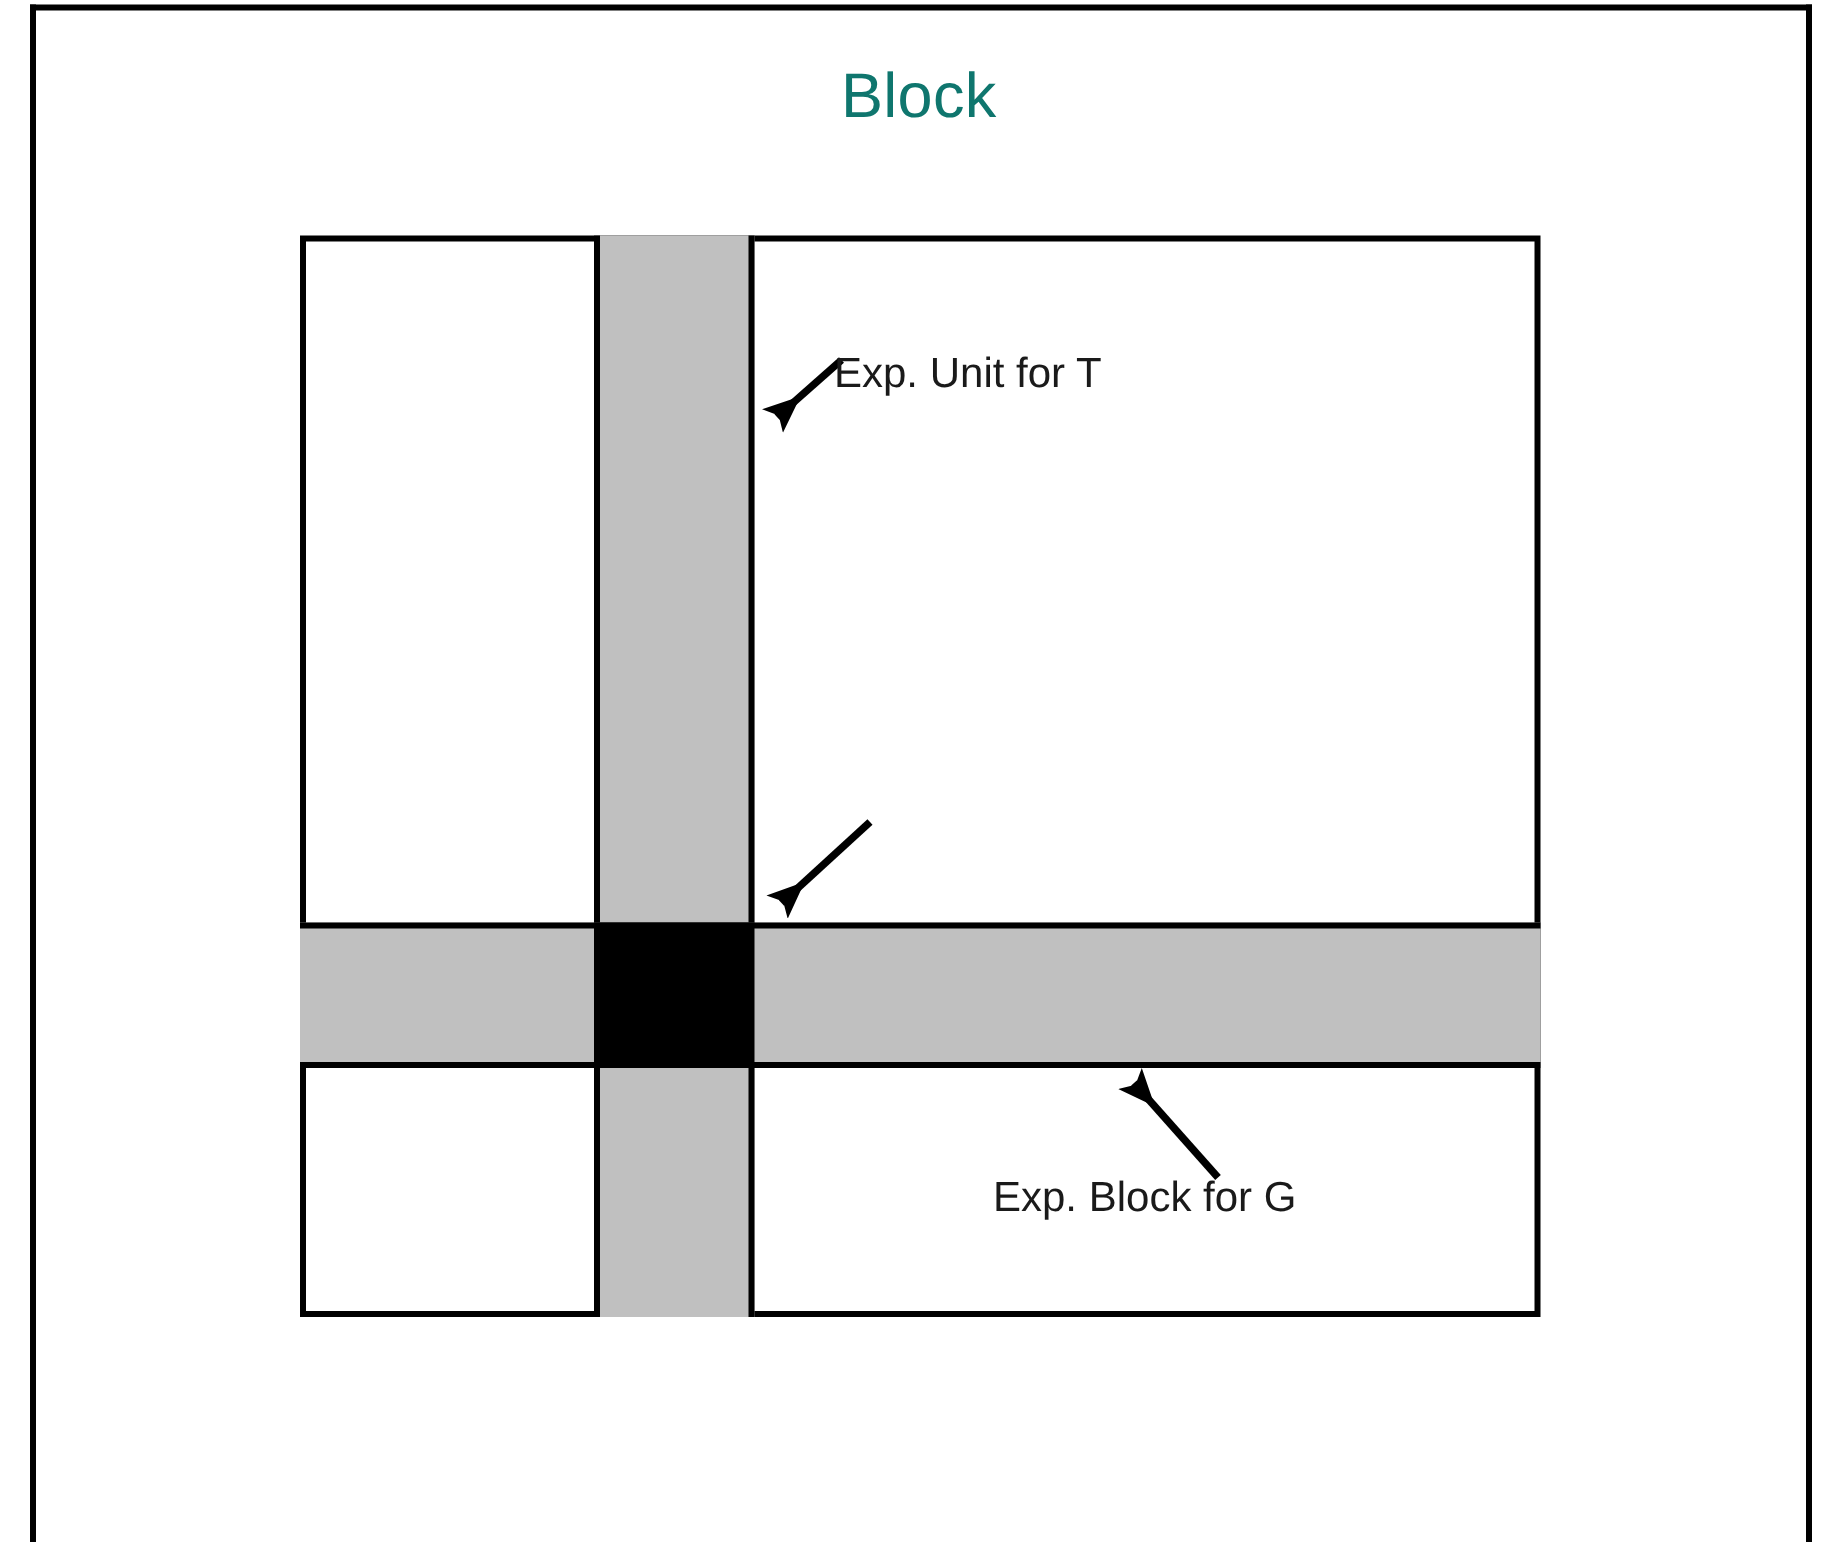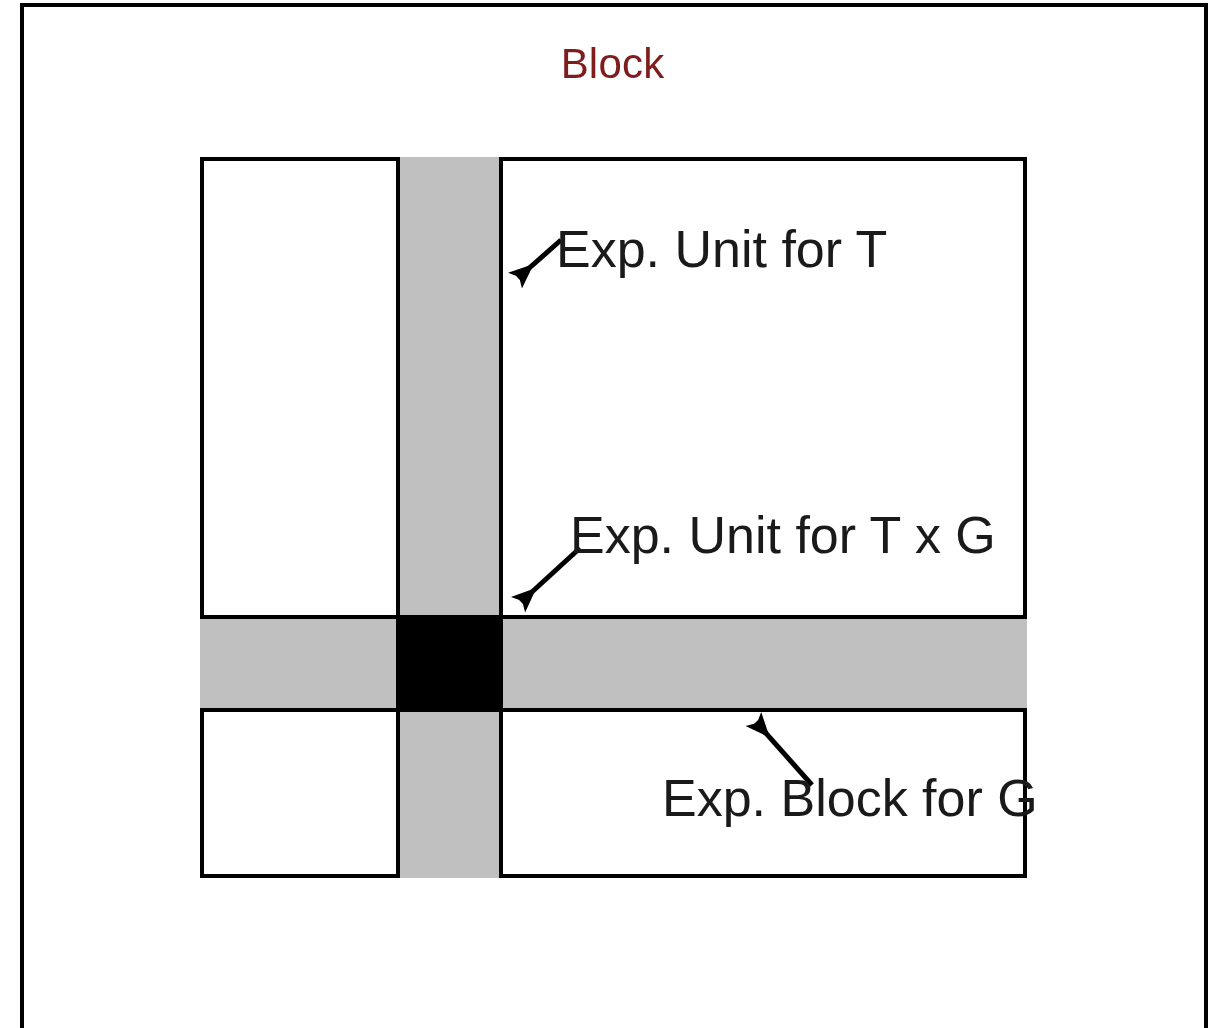--- a/index.html
+++ b/index.html
@@ -36,21 +36,21 @@
   }
 
   #block-title {
     position: absolute;
     left: 0;
     top: 38px;
     width: 1225px;
     text-align: center;
     font-size: 42px;
     line-height: 52px;
-    color: #7f1d1d;
+    color: #0f766e;
     letter-spacing: 0.2px;
   }
 
   
   #block-rect {
     position: absolute;
     left: 200px;
     top: 157px;
     width: 827px;
     height: 721px;
@@ -90,21 +90,21 @@
     position: absolute;
     left: 396px;
     top: 615px;
     width: 107px;
     height: 97px;
     background: #000000;
   }
 
   .callout-label {
     position: absolute;
-    font-size: 52px;
+    font-size: 28px;
     line-height: 46px;
     white-space: nowrap;
     color: #1a1a1a;
   }
   #label-t        { left: 556px; top: 226px; }
   #label-txg      { left: 570px; top: 512px; }
   #label-g        { left: 662px; top: 775px; }
 
   .callout-arrow {
     position: absolute;
@@ -142,21 +142,20 @@
   <div id="label-t" class="callout-label">Exp. Unit for T</div>
 
   <svg id="arrow-txg" class="callout-arrow" viewBox="0 0 90 76">
     <defs>
       <marker id="head-dl-b" markerWidth="5" markerHeight="5" refX="4.2" refY="2.5" orient="auto">
         <path d="M0,2.5 L5,0.4 L3.9,2.5 L5,4.6 Z" fill="#000000"></path>
       </marker>
     </defs>
     <line x1="75" y1="8" x2="16" y2="62" stroke="#000000" stroke-width="5" marker-end="url(#head-dl-b)"></line>
   </svg>
-  <div id="label-txg" class="callout-label">Exp. Unit for T x G</div>
 
   <svg id="arrow-g" class="callout-arrow" viewBox="0 0 90 86">
     <defs>
       <marker id="head-ul-c" markerWidth="5" markerHeight="5" refX="4.2" refY="2.5" orient="auto">
         <path d="M0,2.5 L5,0.4 L3.9,2.5 L5,4.6 Z" fill="#000000"></path>
       </marker>
     </defs>
     <line x1="72" y1="75" x2="16" y2="12" stroke="#000000" stroke-width="5" marker-end="url(#head-ul-c)"></line>
   </svg>
   <div id="label-g" class="callout-label">Exp. Block for G</div>

